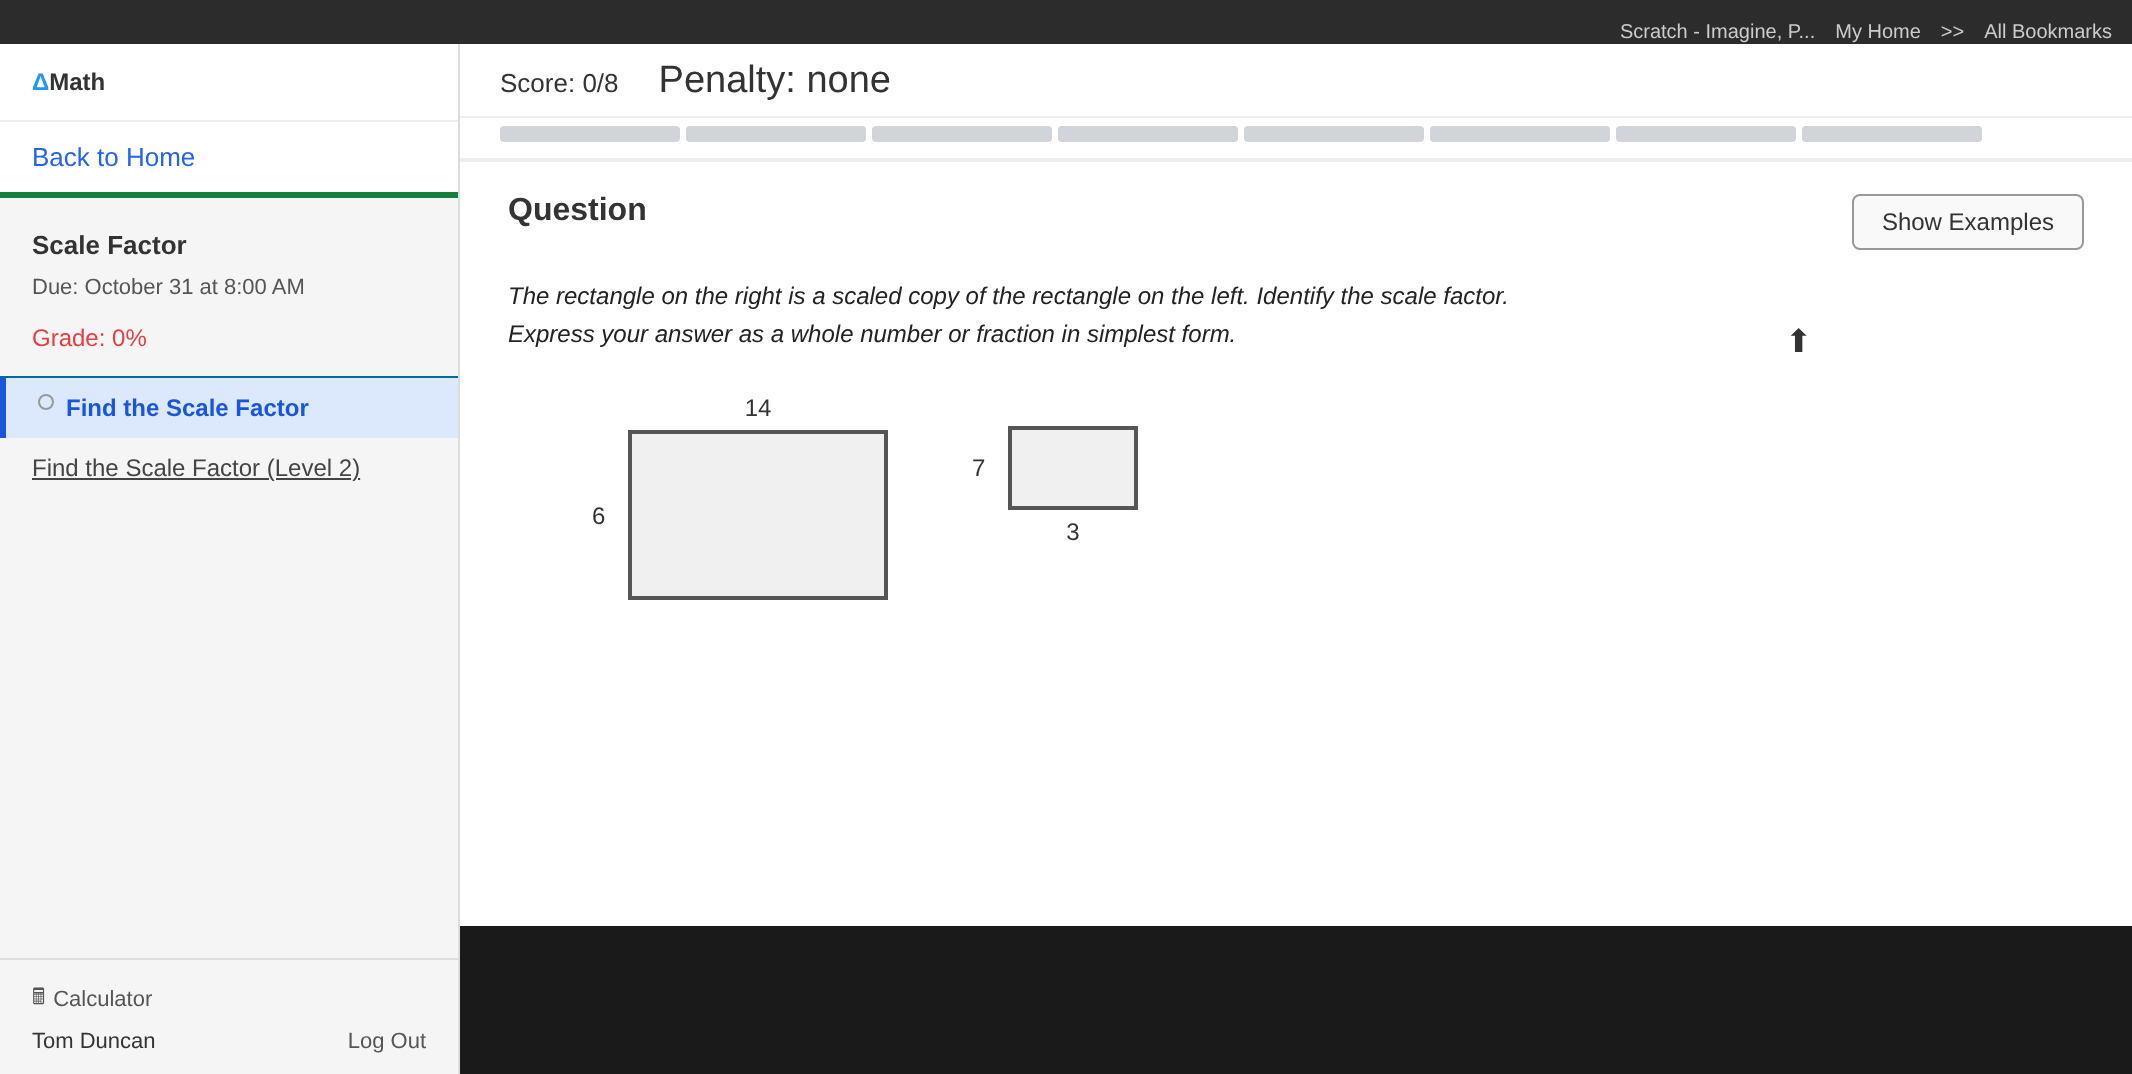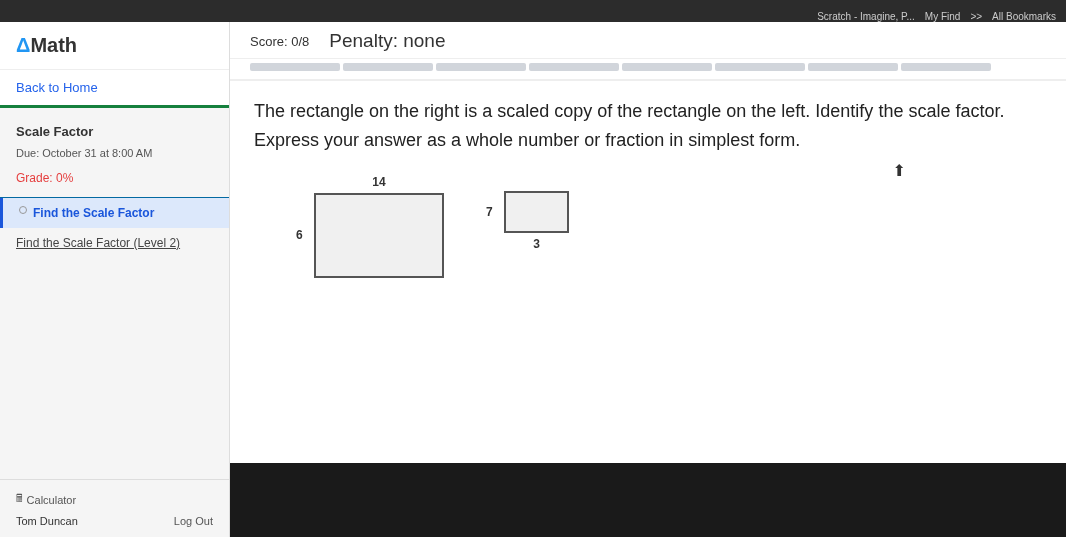--- a/index.html
+++ b/index.html
@@ -42,21 +42,21 @@
       display: flex;
       flex-direction: column;
     }
 
     .logo-area {
       padding: 12px 16px;
       background: #fff;
       border-bottom: 1px solid #eee;
     }
     .logo-text {
-      font-size: 20px;
+      font-size: 12px;
       font-weight: bold;
       color: #333;
     }
     .logo-delta { color: #2196F3; }
 
     .back-to-home {
       padding: 10px 16px;
       font-size: 13px;
       color: #2563eb;
       cursor: pointer;
@@ -200,42 +200,42 @@
       padding: 6px 14px;
       border: 1px solid #999;
       background: #f9f9f9;
       border-radius: 4px;
       font-size: 12px;
       color: #333;
       cursor: pointer;
     }
 
     .question-text {
-      font-size: 18px;
+      font-size: 12px;
       color: #222;
       line-height: 1.6;
       margin-bottom: 20px;
+      font-style: italic;
     }
 
     
     .diagram-area {
       display: flex;
       align-items: flex-start;
       gap: 60px;
       padding-left: 60px;
       margin-top: 10px;
       position: relative;
     }
 
     .rect-container {
       position: relative;
       display: flex;
       flex-direction: column;
       align-items: center;
-      font-weight: bold;
     }
 
     .rect-label-top {
       font-size: 12px;
       color: #333;
       margin-bottom: 4px;
     }
 
     .rect-wrapper {
       position: relative;
@@ -267,21 +267,21 @@
       right: 160px;
       font-size: 16px;
       color: #333;
     }
   </style>
 </head>
 <body>
 
 <div class="browser-bar">
   <span>Scratch - Imagine, P...</span>
-  <span>My Find</span>
+  <span>My Home</span>
   <span>&gt;&gt;</span>
   <span>All Bookmarks</span>
 </div>
 
 <div class="sidebar">
   <div class="logo-area">
     <div class="logo-text">
       <span class="logo-delta">Δ</span><span>Math</span>
     </div>
   </div>
@@ -330,20 +330,24 @@
       <div class="progress-seg" style="width:90px;"></div>
       <div class="progress-seg" style="width:90px;"></div>
       <div class="progress-seg" style="width:90px;"></div>
       <div class="progress-seg" style="width:90px;"></div>
       <div class="progress-seg" style="width:90px;"></div>
       <div class="progress-seg" style="width:90px;"></div>
     </div>
   </div>
 
   <div class="question-area">
+    <div class="question-header">
+      <span class="question-label">Question</span>
+      <button class="show-examples-btn">Show Examples</button>
+    </div>
     <div class="question-text">
       <span>The rectangle on the right is a scaled copy of the rectangle on the left. Identify the scale factor.</span><br>
       <span>Express your answer as a whole number or fraction in simplest form.</span>
     </div>
 
     <div class="diagram-area">
 
       <div class="rect-container">
         <div class="rect-label-top">14</div>
         <div class="rect-wrapper">

